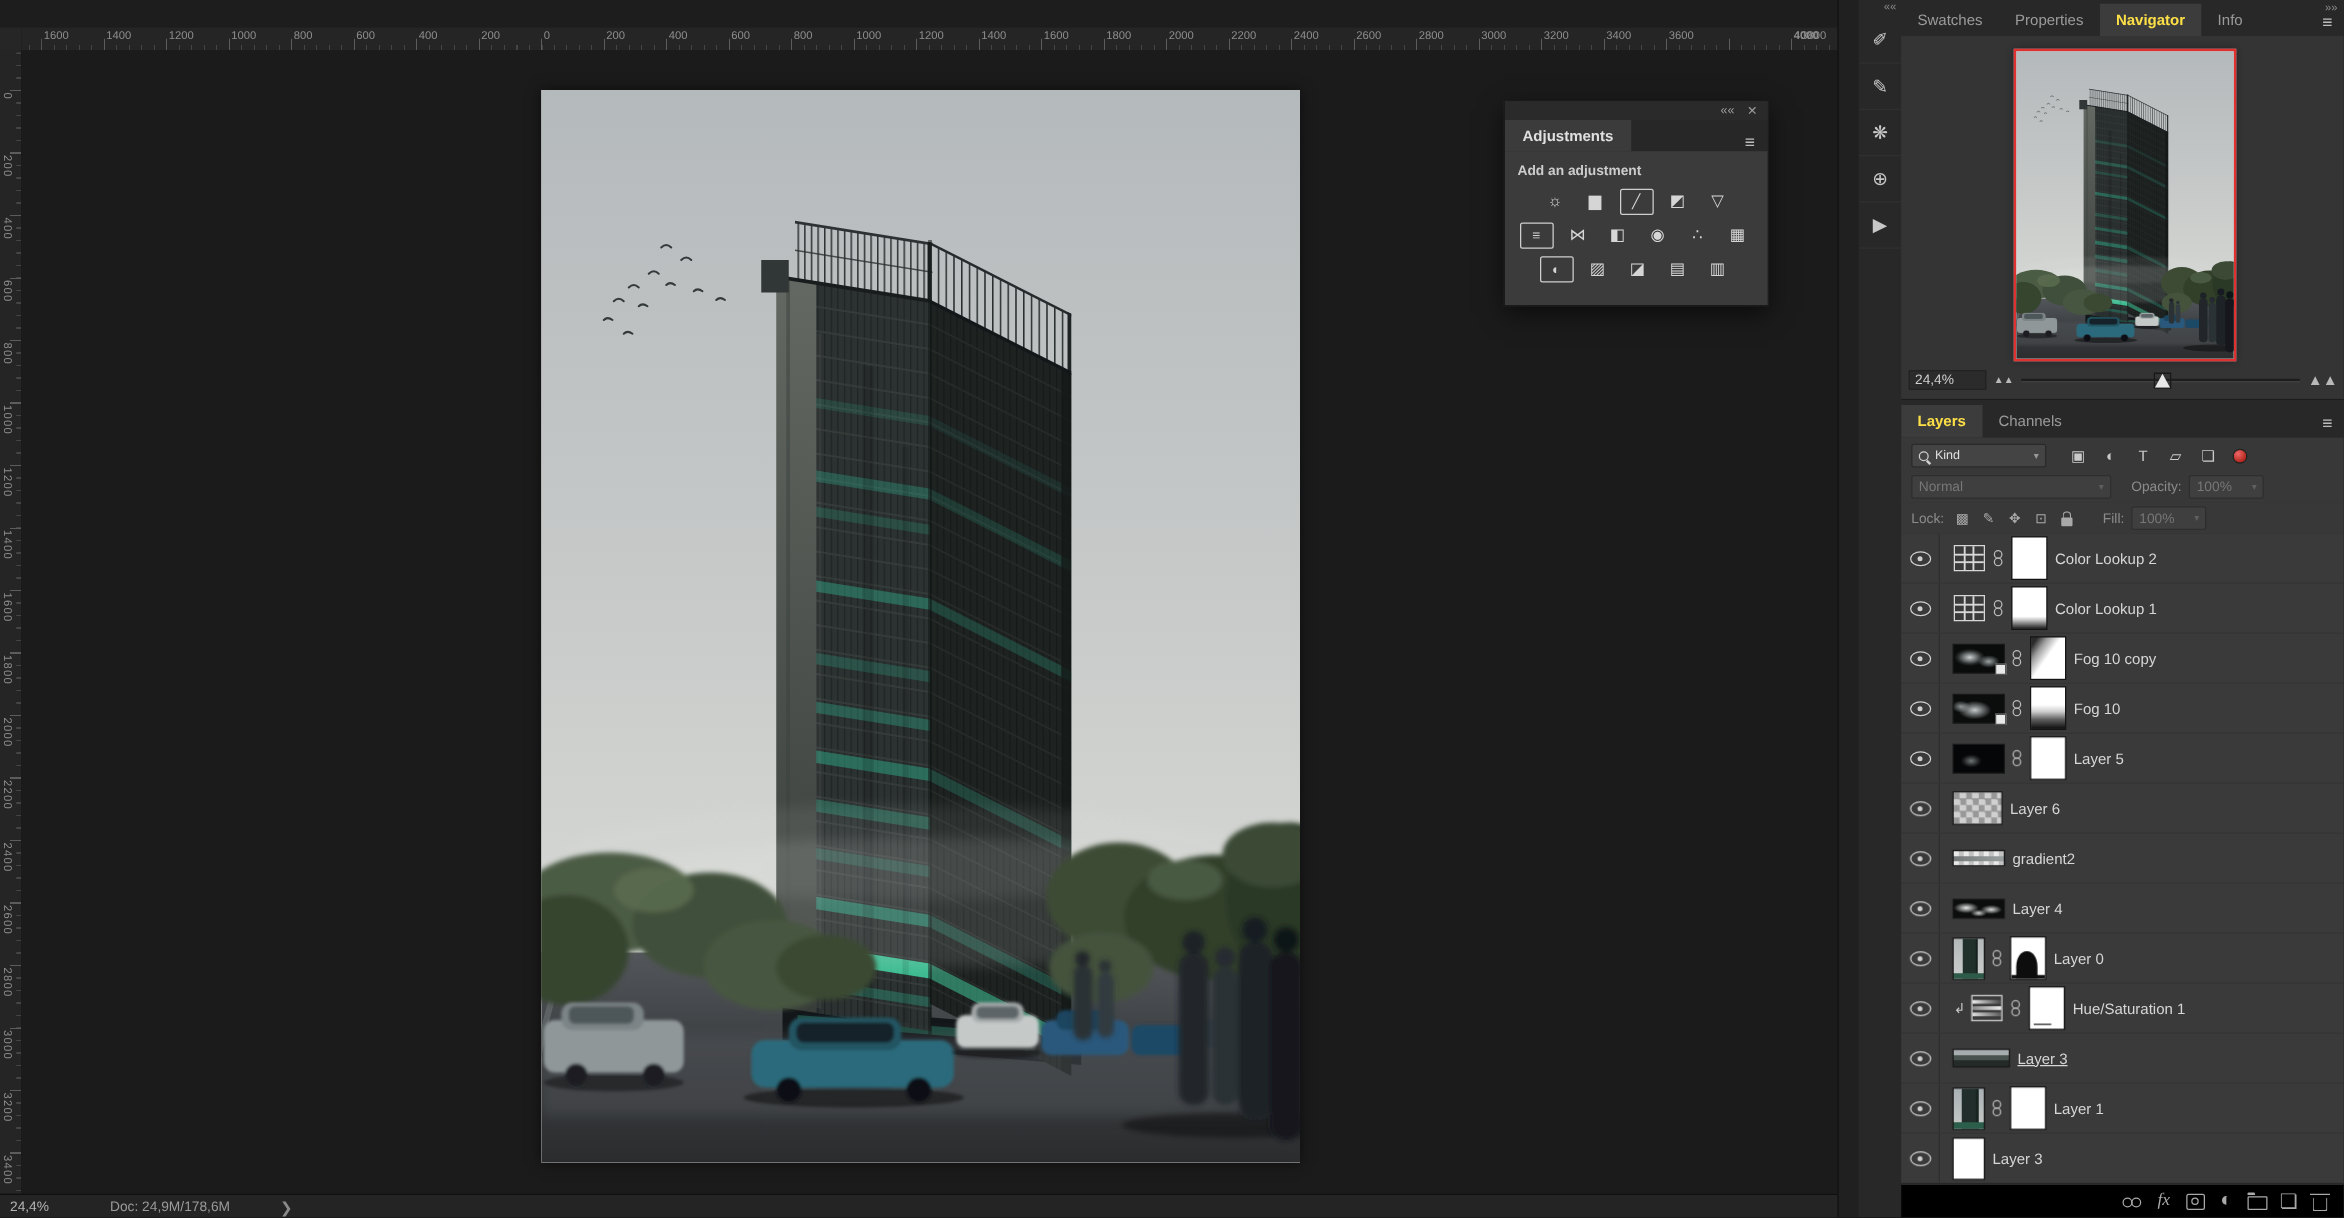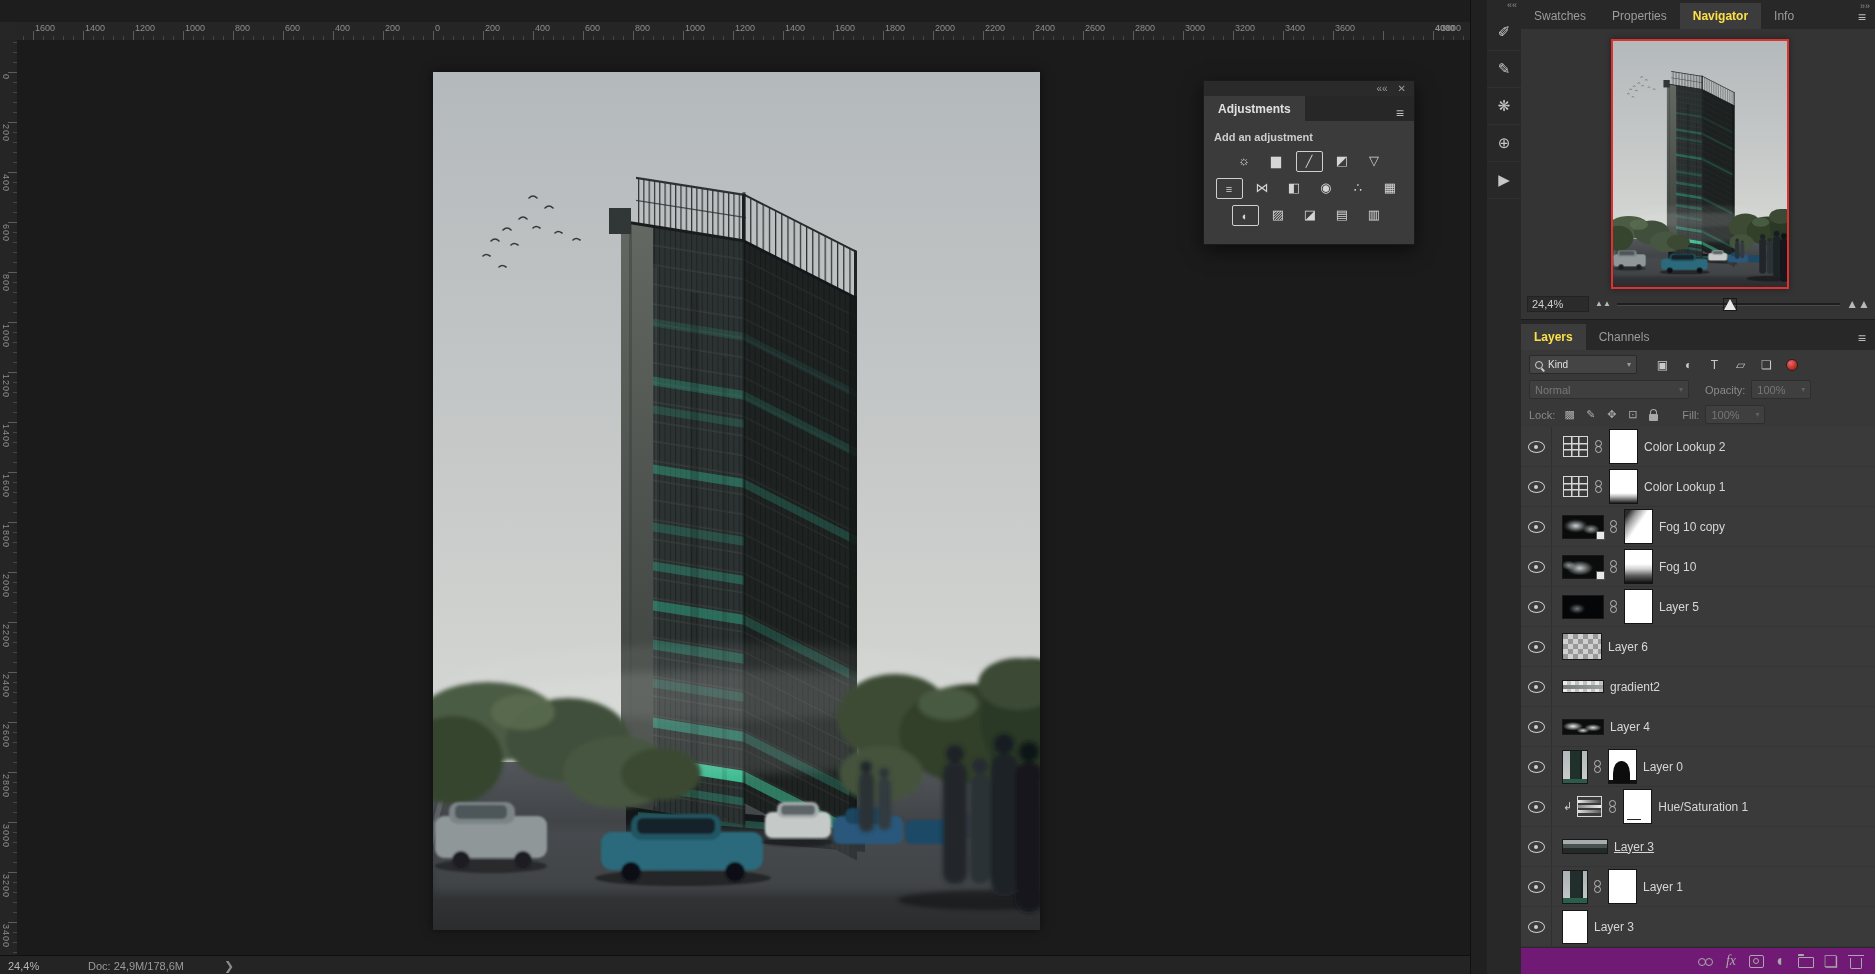--- a/index.html
+++ b/index.html
@@ -140,21 +140,21 @@
   .m-white{background:#fff;}
   .m-white-bottom-dark{background:linear-gradient(180deg,#fff 0 70%,#bdbdbd 80%,#1c1c1c 100%);}
   .m-diag{background:linear-gradient(125deg,#2b2b2b 10%,#9a9a9a 26%,#fff 48%);}
   .m-grad{background:linear-gradient(180deg,#fff 0 42%,#cfcfcf 58%,#5c5c5c 78%,#0e0e0e 100%);}
   .m-arch{background:#fff;overflow:hidden;}
   .m-arch::after{content:"";position:absolute;left:16%;bottom:0;width:60%;height:68%;background:#0d0d0d;border-radius:50% 50% 0 0/55% 55% 0 0;}
   .m-arch::before{content:"";position:absolute;left:0;bottom:0;width:100%;height:9%;background:#111;}
   .m-hsline{background:#fff;}
   .m-hsline::after{content:"";position:absolute;left:3px;bottom:3px;width:14px;height:1.5px;background:#222;}
   
-  #layersfooter{height:26px;background:#701a75;border-top:1px solid #2a2a2a;display:flex;align-items:center;justify-content:flex-end;gap:9px;padding:0 12px;}
+  #layersfooter{height:26px;background:#000000;border-top:1px solid #2a2a2a;display:flex;align-items:center;justify-content:flex-end;gap:9px;padding:0 12px;}
   .fico{display:flex;align-items:center;justify-content:center;color:#a9a9a9;min-width:16px;cursor:pointer;}
   .fico .fx{font-family:"Liberation Serif",serif;font-style:italic;font-size:14px;}
   .icon-mask{width:13px;height:11px;border:1.5px solid #a9a9a9;border-radius:2px;position:relative;}
   .icon-mask::after{content:"";position:absolute;left:50%;top:50%;width:4px;height:4px;margin:-3.5px 0 0 -3.5px;border:1.5px solid #a9a9a9;border-radius:50%;}
   .icon-folder{width:14px;height:9px;border:1.5px solid #a9a9a9;border-radius:1px;position:relative;margin-top:3px;}
   .icon-folder::before{content:"";position:absolute;left:-1px;top:-4px;width:6px;height:2px;background:#a9a9a9;border-radius:1px 1px 0 0;}
   .icon-trash{width:10px;height:10px;border:1.5px solid #a9a9a9;border-top:none;border-radius:0 0 2px 2px;position:relative;margin-top:4px;}
   .icon-trash::before{content:"";position:absolute;left:-3px;top:-3px;width:16px;height:1.5px;background:#a9a9a9;}
   .icon-chain{width:16px;height:7px;position:relative;}
   .icon-chain::before,.icon-chain::after{content:"";position:absolute;top:0;width:6px;height:6px;border:1.5px solid #a9a9a9;border-radius:50%;}

